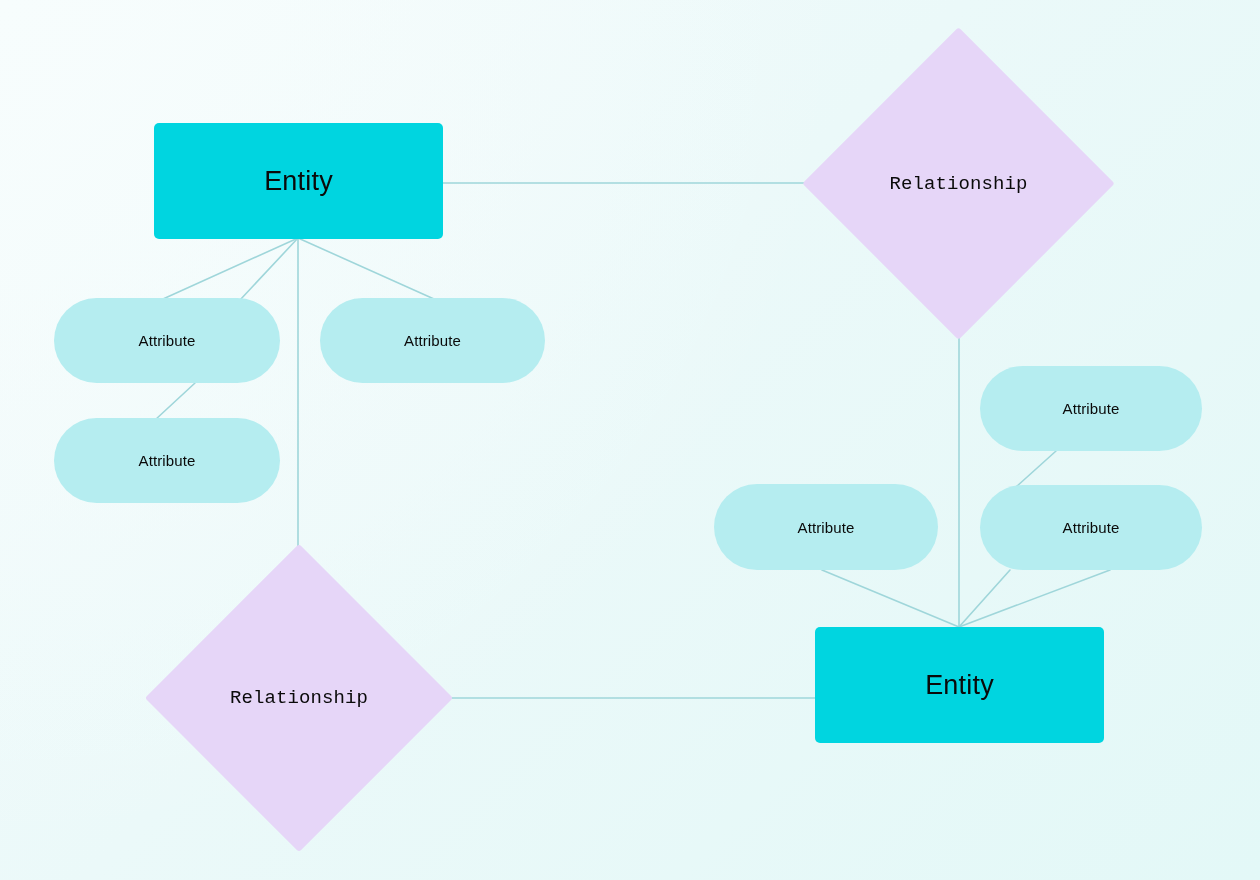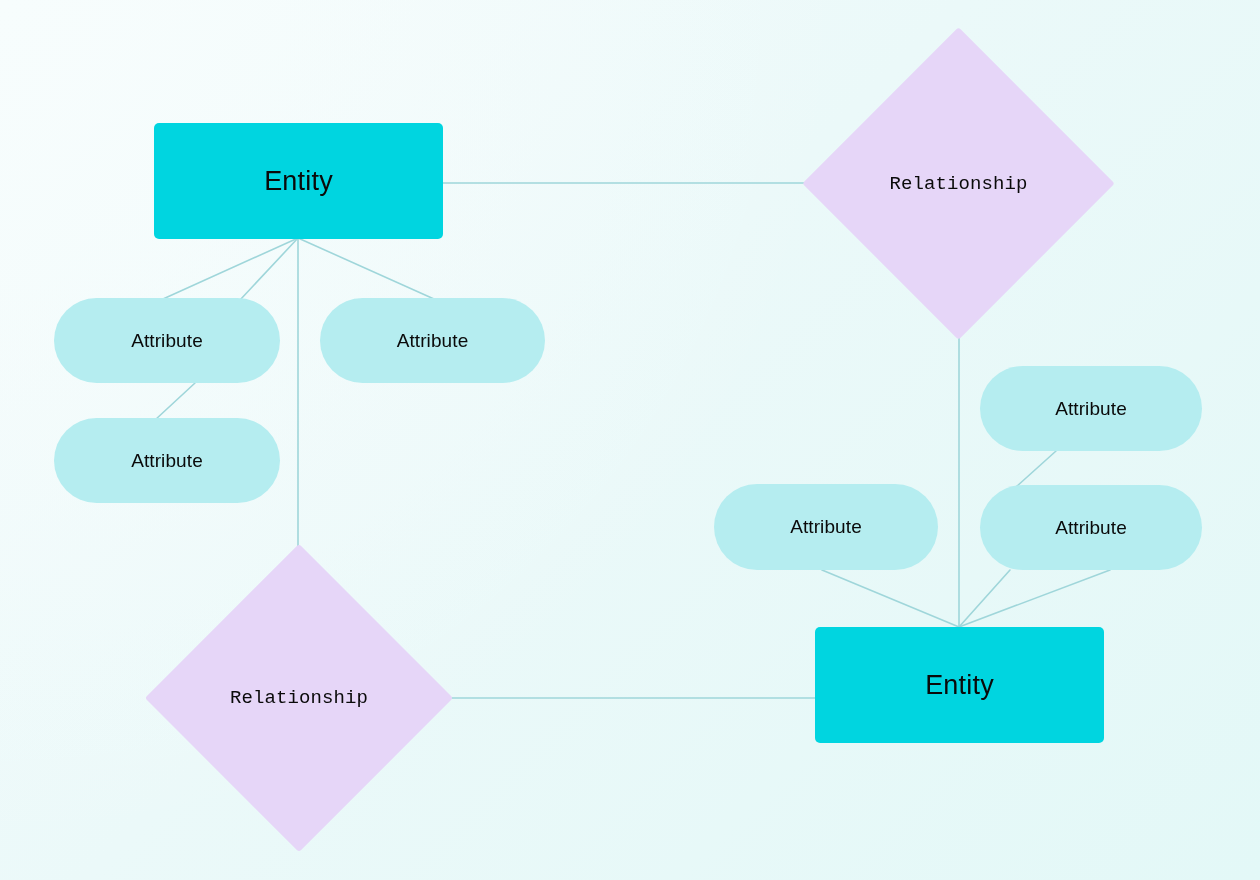--- a/index.html
+++ b/index.html
@@ -40,21 +40,21 @@
   }
   .entity {
     background: #00D5E0;
     border-radius: 5px;
     font-size: 27px;
     letter-spacing: 0.2px;
   }
   .attribute {
     background: #B5EDF0;
     border-radius: 999px;
-    font-size: 19px;
+    font-size: 15px;
     letter-spacing: 0.1px;
   }
   .relationship {
     background: transparent;
     font-size: 19px;
     letter-spacing: 0.1px;
     font-family: Liberation Mono, monospace;
   }
   .relationship .diamond-shape {
     position: absolute;

